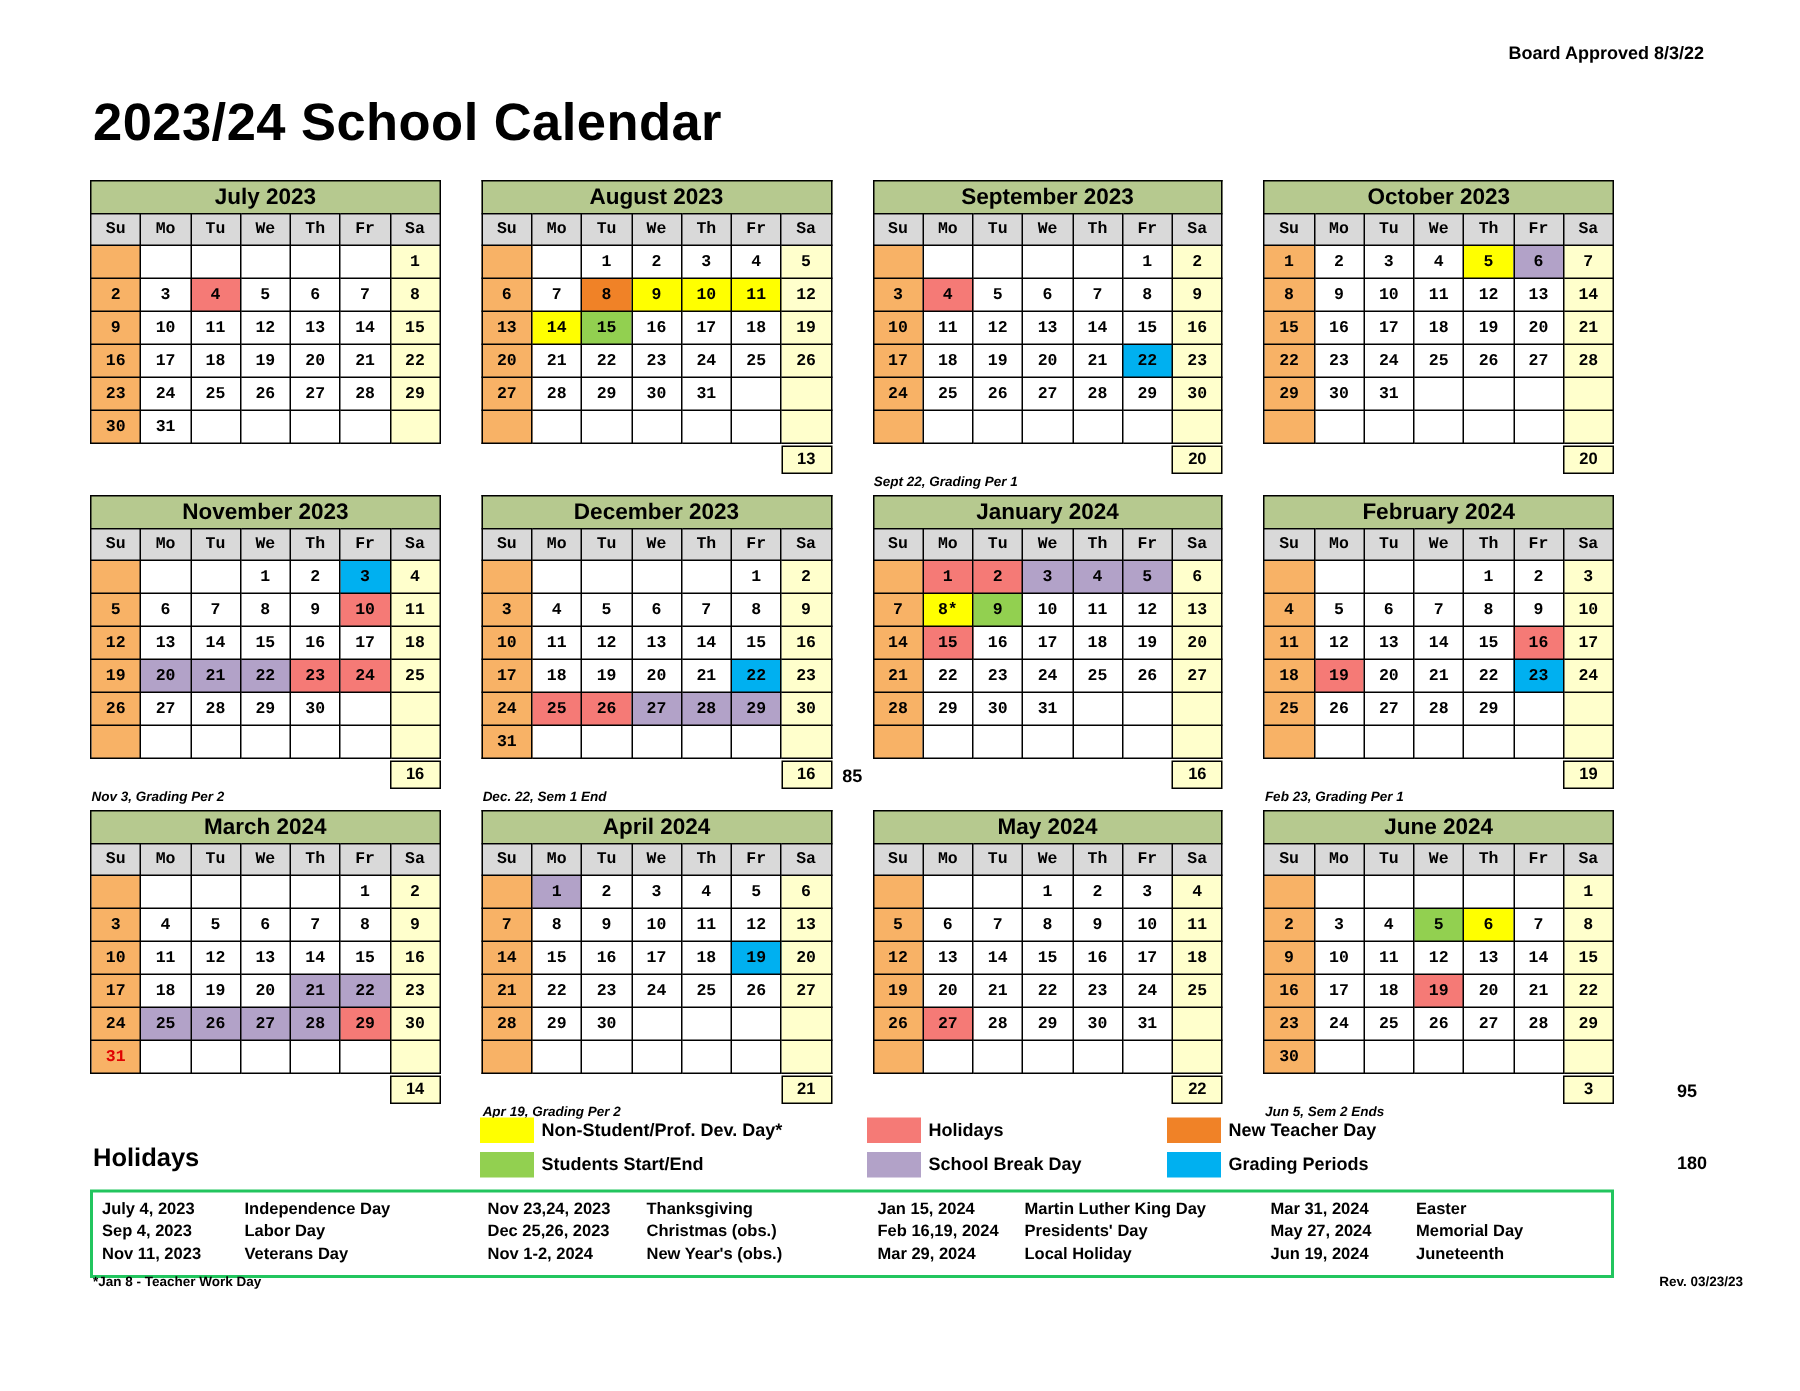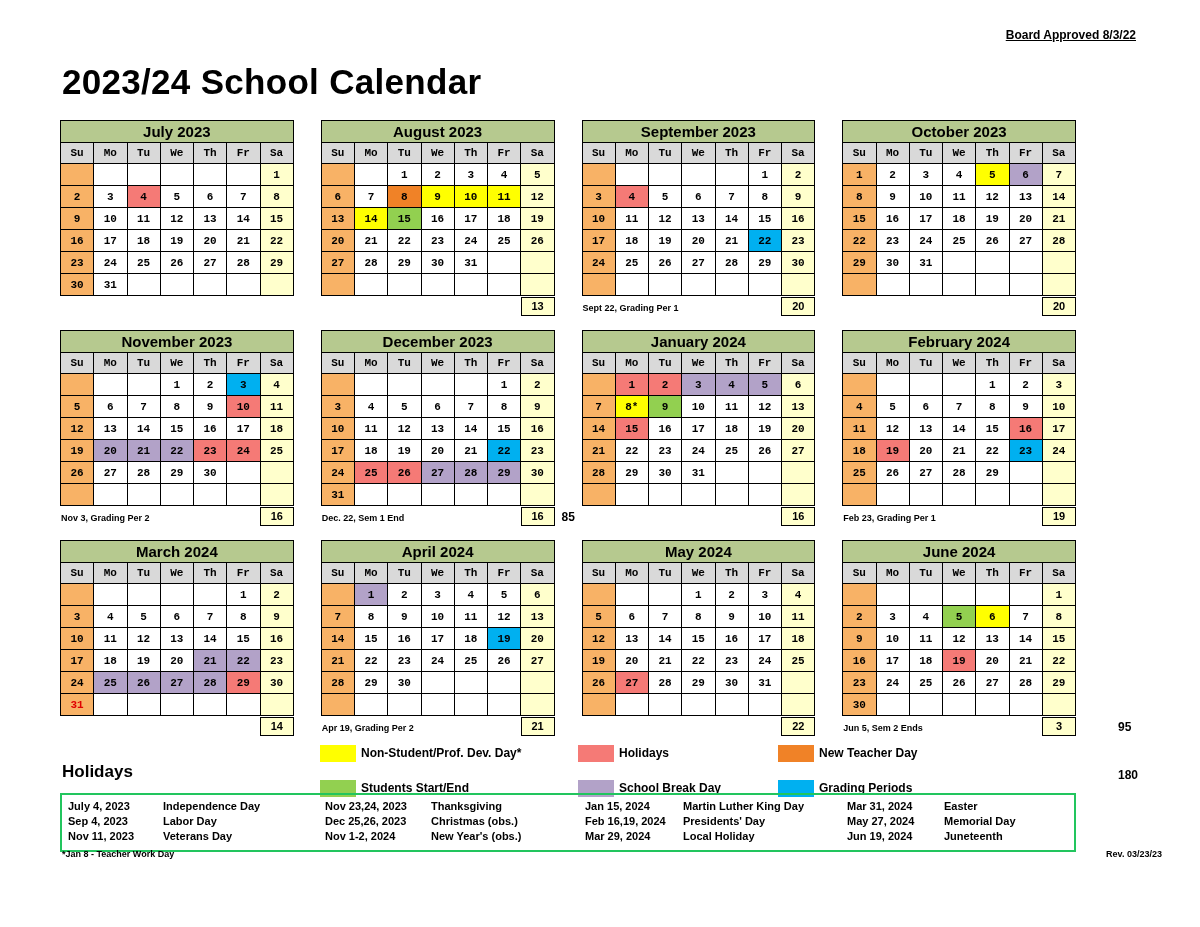--- a/index.html
+++ b/index.html
@@ -2,21 +2,21 @@
 <html style="--month-header: #b6c98f; --day-header: #d9d9d9; --sunday-col: #f8b266; --saturday-col: #ffffcc; --holiday: #f57a76; --holiday-text: #e00202; --non-student: #ffff00; --students-start-end: #92d050; --school-break: #b2a2c8; --new-teacher: #f08227; --grading-period: #00b0f0;"><head>
 <meta charset="utf-8">
 <title>2023/24 School Calendar</title>
 <style>
   * { box-sizing: border-box; }
   html, body { margin: 0; padding: 0; background: #ffffff; }
   .page {
     position: relative; width: 1200px; height: 927px; background: #ffffff;
     font-family: "Liberation Sans", sans-serif; color: #000; overflow: hidden;
   }
-  .board-approved { position: absolute; top: 28px; right: 64px; font-size: 12px; font-weight: 700; text-decoration: underline; }
+  .board-approved { position: absolute; top: 28px; right: 64px; font-size: 12px; font-weight: 700; }
   .page-title { position: absolute; top: 62px; left: 62px; margin: 0; font-size: 35px; font-weight: 900; letter-spacing: 0.3px; }
 
   #months-grid {
     position: absolute; top: 120px; left: 60px; width: 1016px;
     display: grid; grid-template-columns: repeat(4, 1fr); column-gap: 27px; row-gap: 13px;
   }
   .month { position: relative; }
   .month-header {
     height: 22px; line-height: 22px; text-align: center; font-size: 15px; font-weight: 700;
     background: var(--month-header); border: 1px solid #000; border-bottom: none;
@@ -28,32 +28,32 @@
   td.sa { background: var(--saturday-col); }
   td.hol { background: var(--holiday); }
   td.ns  { background: var(--non-student); }
   td.st  { background: var(--students-start-end); }
   td.brk { background: var(--school-break); }
   td.ntd { background: var(--new-teacher); }
   td.gp  { background: var(--grading-period); }
   td.holtxt { color: var(--holiday-text); }
 
   .month-footer { position: relative; height: 21px; }
-  .note { position: absolute; left: 1px; top: 7px; font-size: 9px; font-weight: 700; white-space: nowrap; }
+  .note { position: absolute; left: 1px; top: 20px; font-size: 9px; font-weight: 700; white-space: nowrap; font-style: italic; }
   .count {
     position: absolute; right: 0; top: 1px; width: 34px; height: 19px; line-height: 17px;
     border: 1px solid #000; background: var(--saturday-col); font-size: 11px; font-weight: 700; text-align: center;
   }
   .side-total { position: absolute; bottom: 3px; left: calc(100% + 7px); font-size: 12px; font-weight: 700; }
   .side-total.far { left: calc(100% + 42px); }
   .year-total { position: absolute; top: 752px; left: 1118px; font-size: 12px; font-weight: 700; margin-top: 16px; }
 
   .holidays-heading { position: absolute; top: 762px; left: 62px; margin: 0; font-size: 17px; font-weight: 800; }
 
-  #legend { position: absolute; top: 744px; left: 320px; display: grid; grid-template-columns: 258px 200px 240px; row-gap: 17px; }
+  #legend { position: absolute; top: 744px; left: 320px; display: grid; grid-template-columns: 258px 200px 240px; row-gap: 5px; }
   .legend-item { display: flex; align-items: center; gap: 5px; height: 18px; }
   .swatch { width: 36px; height: 17px; display: inline-block; flex: 0 0 auto; }
   .swatch.ns  { background: var(--non-student); }
   .swatch.hol { background: var(--holiday); }
   .swatch.ntd { background: var(--new-teacher); }
   .swatch.st  { background: var(--students-start-end); }
   .swatch.brk { background: var(--school-break); }
   .swatch.gp  { background: var(--grading-period); }
   .legend-label { font-size: 12px; font-weight: 700; white-space: nowrap; }
 

